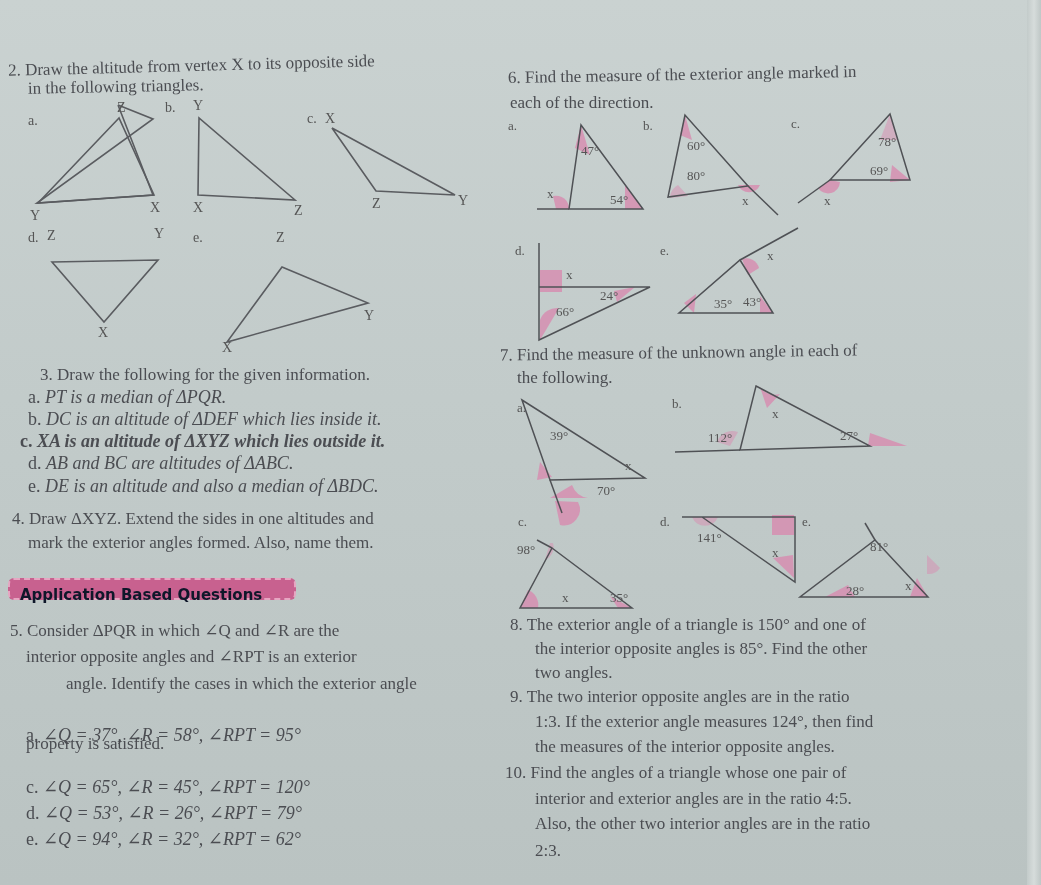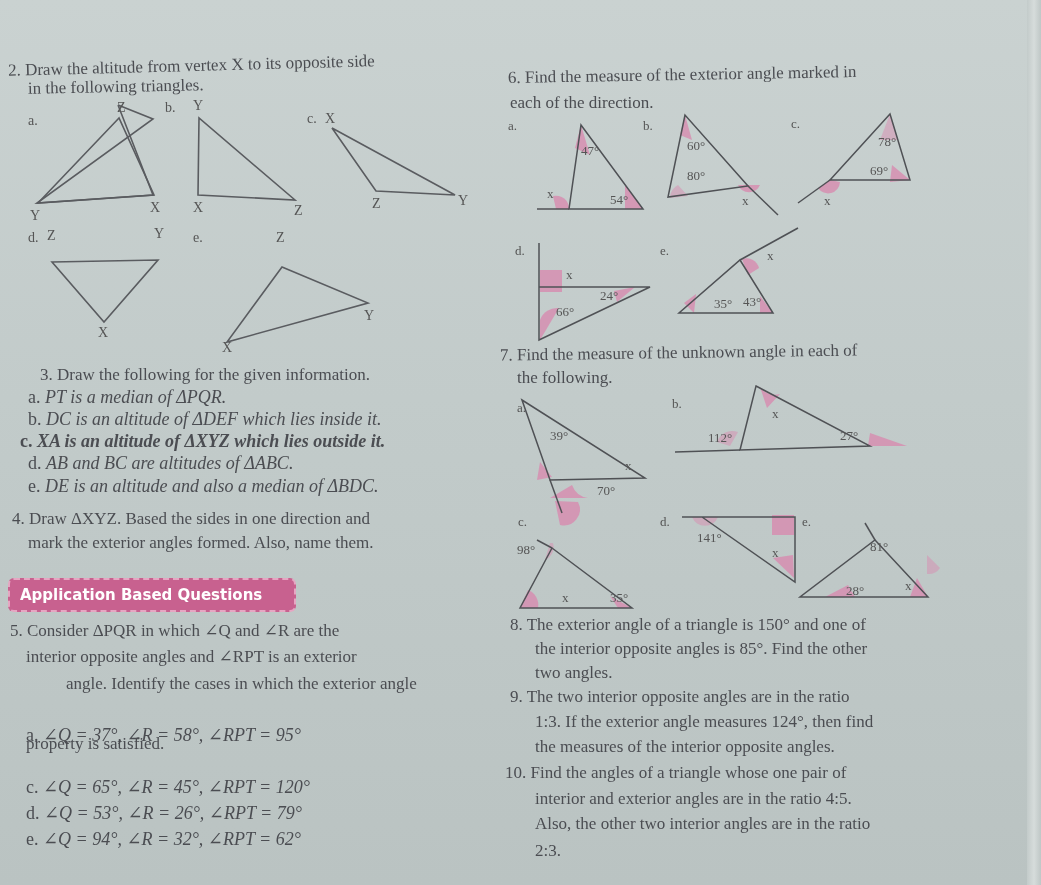--- a/index.html
+++ b/index.html
@@ -6,22 +6,22 @@
   body{width:1041px;height:885px;overflow:hidden;background:#b9c2c1;position:relative;
     font-family:"Liberation Serif","DejaVu Serif",serif;color:#4a4c50;}
   .page{position:absolute;left:0;top:0;width:1041px;height:885px;
     background:linear-gradient(180deg,#cad2d1 0%,#c2cbca 45%,#bac3c2 100%);}
   .spine{position:absolute;right:0;top:0;width:14px;height:885px;background:linear-gradient(90deg,#c3cbca,#d6dcdb,#bfc7c6);}
   .t{position:absolute;font-size:18px;line-height:22px;white-space:nowrap;color:#4b4d52;}
   .q{font-size:17px;}
   i{font-style:italic;}
   svg{position:absolute;overflow:visible;}
   svg text{font-family:"Liberation Serif",serif;fill:#555;}
-  .badge{position:absolute;left:8px;top:578px;width:288px;height:34px;background:#c8618f;
-    border-radius:6px;border:2px dashed #e6a6c2;box-sizing:border-box;color:#ffffff;
+  .badge{position:absolute;left:8px;top:578px;width:288px;height:22px;background:#c8618f;
+    border-radius:6px;border:2px dashed #e6a6c2;box-sizing:border-box;color:#0f172a;
     font-family:"DejaVu Sans",sans-serif;font-weight:bold;font-size:15px;line-height:30px;padding-left:10px;}
 </style>
 </head>
 <body>
 
 <div class="page">
   <div class="spine"></div>
 
   <div class="t q" style="left:8px;top:55px;transform:rotate(-1.5deg);">
     <span>2.</span>
@@ -71,21 +71,21 @@
     <span>Draw the following for the given information.</span>
   </div>
   <div class="t" style="left:28px;top:386px;"><span>a.</span> <i>PT is a median of ΔPQR.</i></div>
   <div class="t" style="left:28px;top:408px;"><span>b.</span> <i>DC is an altitude of ΔDEF which lies inside it.</i></div>
   <div class="t" style="left:20px;top:430px;font-weight:bold;"><span>c.</span> <i>XA is an altitude of ΔXYZ which lies outside it.</i></div>
   <div class="t" style="left:28px;top:452px;"><span>d.</span> <i>AB and BC are altitudes of ΔABC.</i></div>
   <div class="t" style="left:28px;top:475px;"><span>e.</span> <i>DE is an altitude and also a median of ΔBDC.</i></div>
 
   <div class="t q" style="left:12px;top:508px;">
     <span>4.</span>
-    <span>Draw ΔXYZ. Based the sides in one direction and</span>
+    <span>Draw ΔXYZ. Extend the sides in one altitudes and</span>
   </div>
   <div class="t q" style="left:28px;top:532px;">mark the exterior angles formed. Also, name them.</div>
 
   <div class="badge">Application Based Questions</div>
 
   <div class="t q" style="left:10px;top:620px;">
     <span>5.</span>
     <span>Consider ΔPQR in which ∠Q and ∠R are the</span>
   </div>
   <div class="t q" style="left:26px;top:646px;">interior opposite angles and ∠RPT is an exterior</div>

